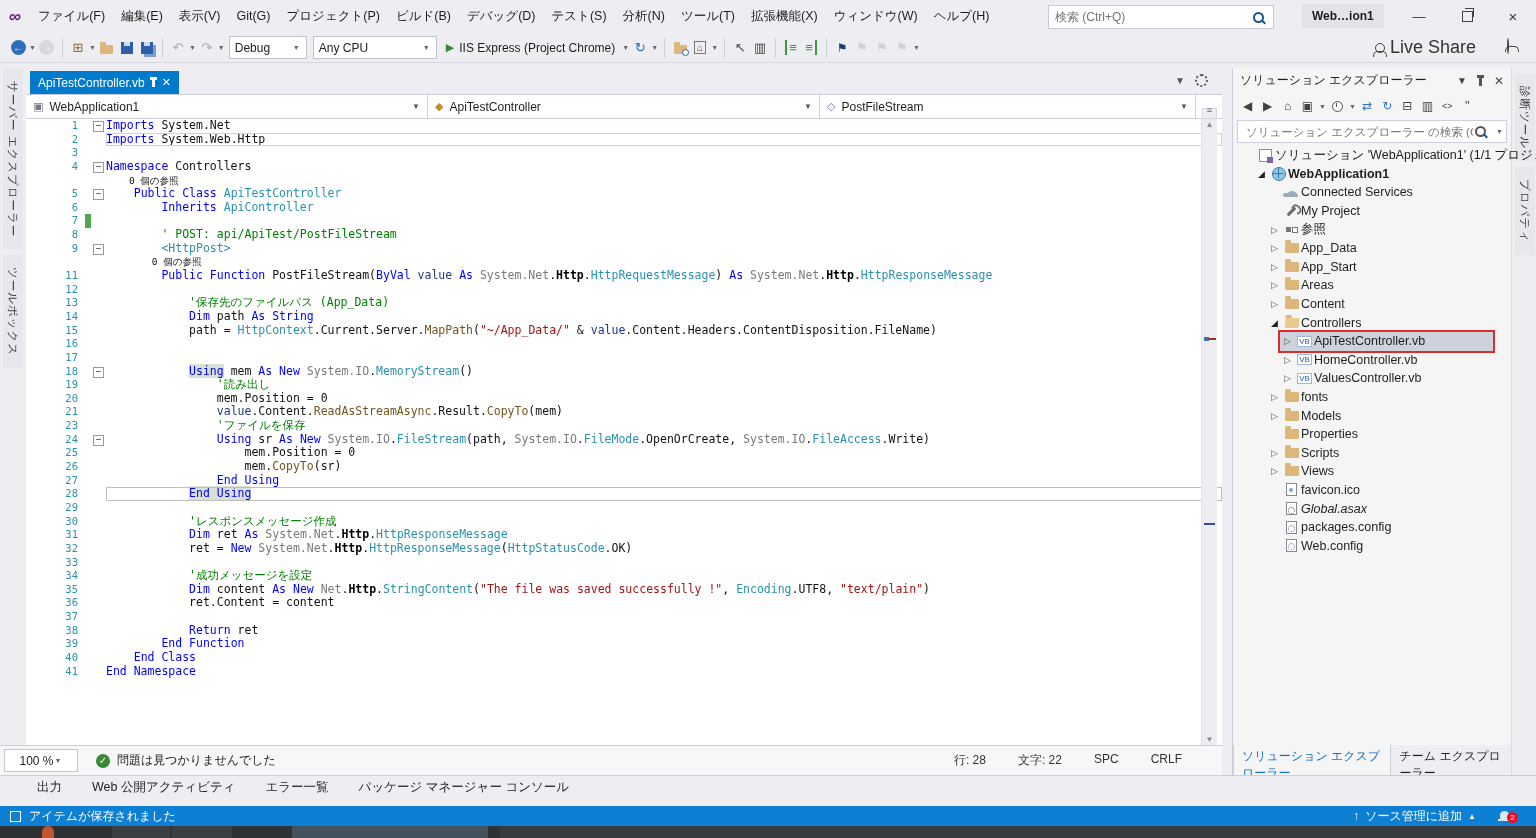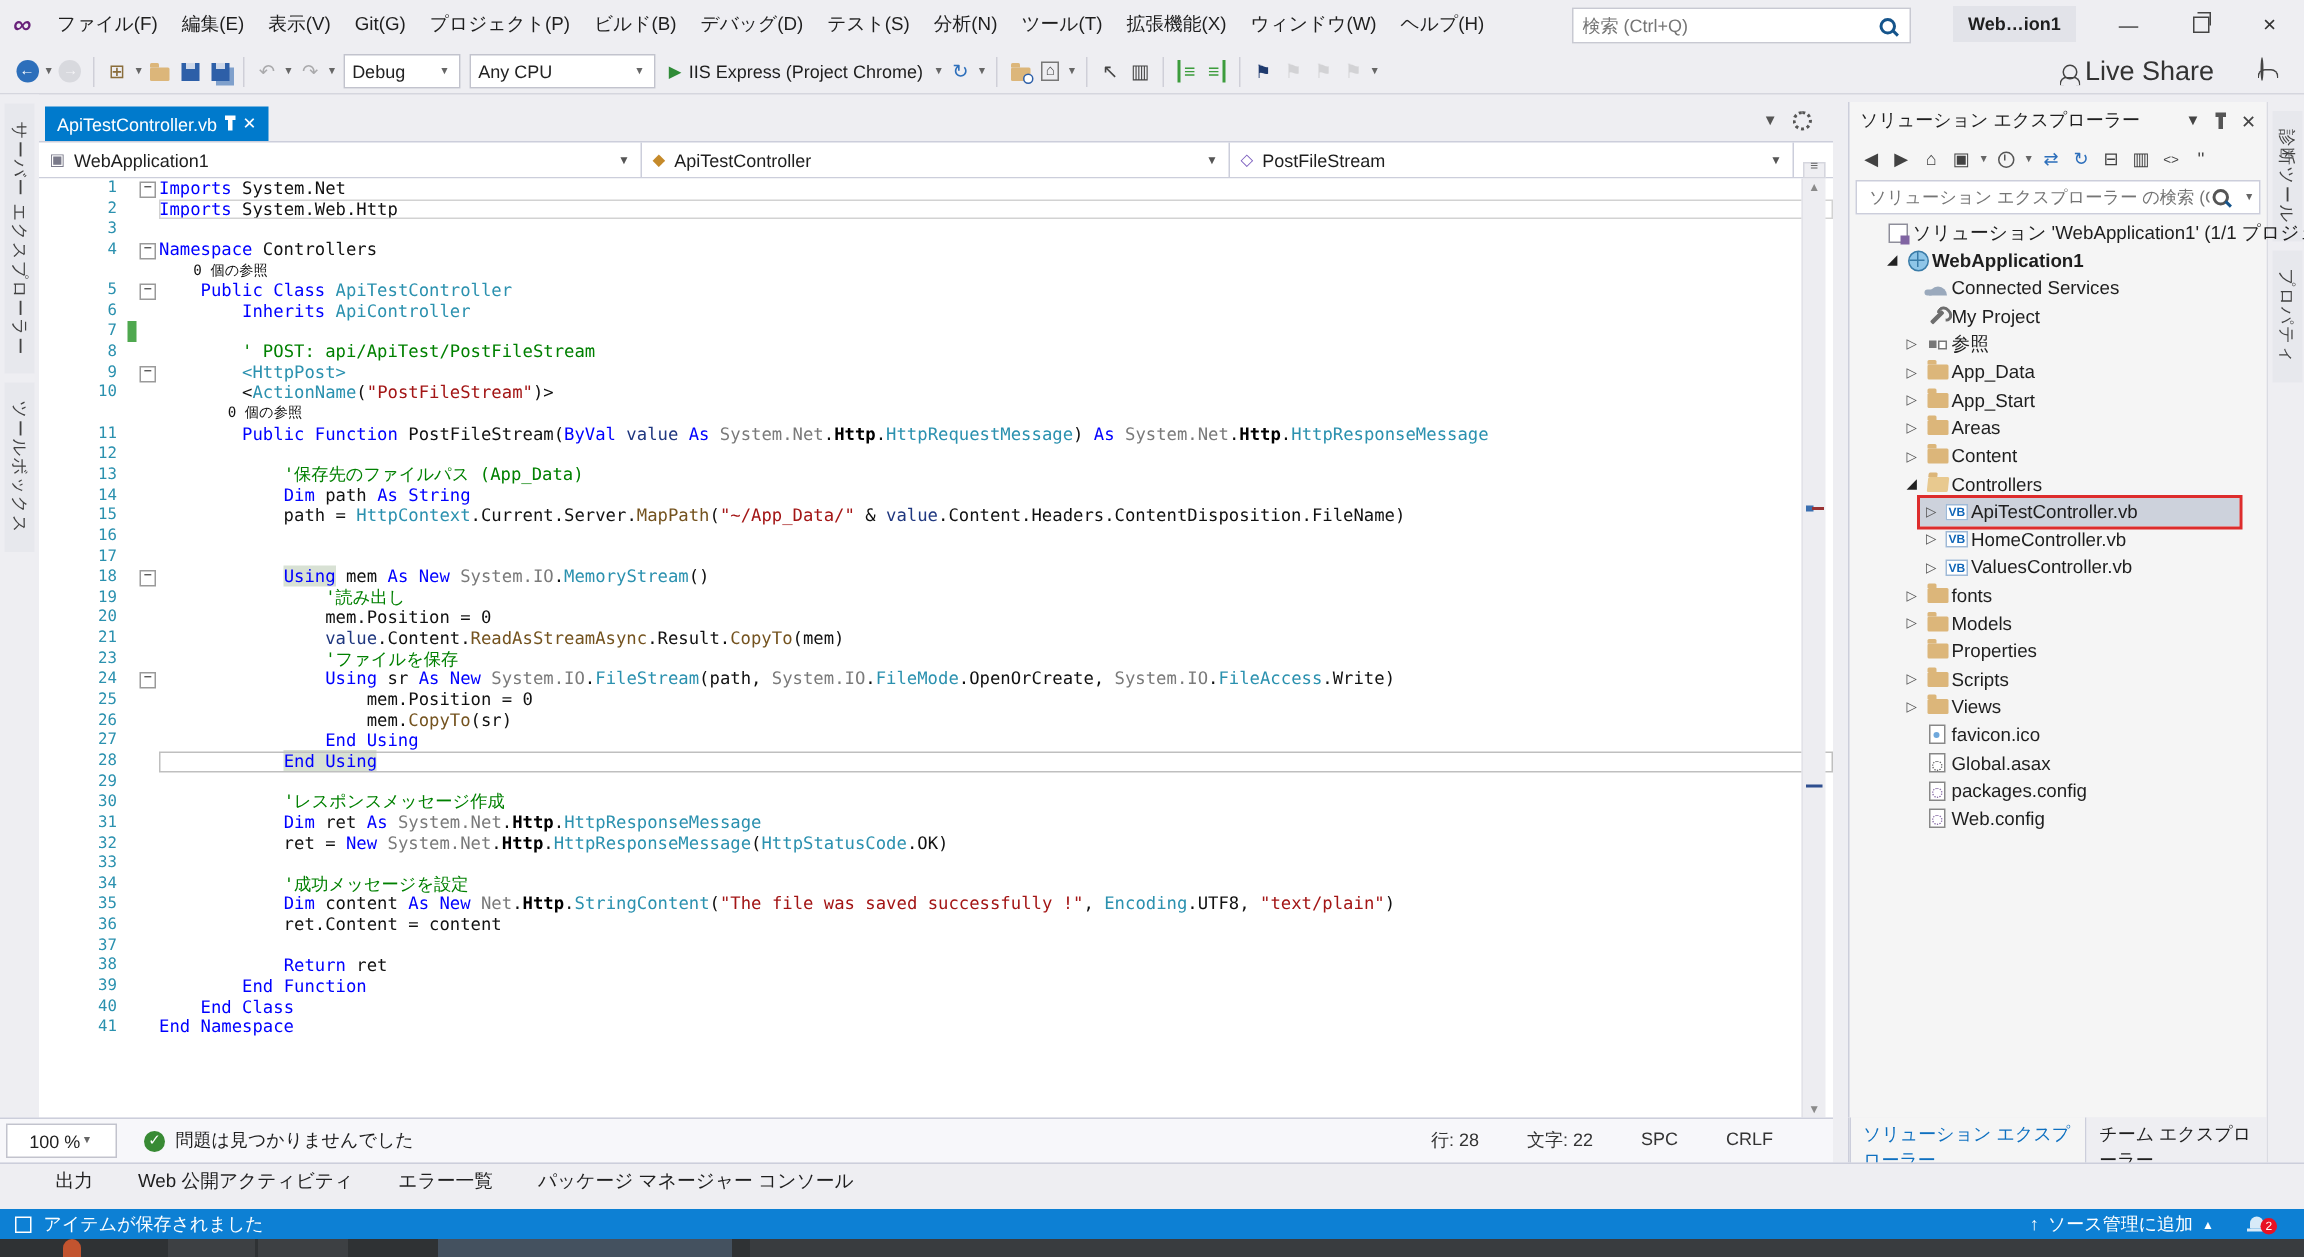--- a/index.html
+++ b/index.html
@@ -103,21 +103,21 @@
   .tinner{display:flex;align-items:center;height:100%;flex:1;margin-right:18px}
   .sel .tinner{background:#CDD2DC}
   .ann .tinner{outline:2px solid #DD2C2C;outline-offset:0;z-index:3}
   .arrow{width:15px;text-align:center;font-size:9px;color:#555;flex:none}
   .arrow.exp{color:#222}
   .tico{width:19px;display:flex;align-items:center;justify-content:center;flex:none;height:100%}
   .bold{font-weight:bold}
   .fold{width:14px;height:10px;background:#DCB67A;border-radius:1px;position:relative}
   .fold::before{content:"";position:absolute;left:0;top:-3px;width:6px;height:3px;background:#DCB67A;border-radius:1px 1px 0 0}
   .fold.open{background:#E8C98F;transform:skewX(-6deg)}
-  .vbico{font-size:8px;font-weight:bold;color:#1267B8;border:1px solid #9FB9D6;background:#fff;padding:0 1px;line-height:9px}
+  .vbico{font-size:8px;font-weight:normal;color:#1267B8;border:1px solid #9FB9D6;background:#fff;padding:0 1px;line-height:9px}
   .globe{width:12px;height:12px;border:1px solid #3A7CA8;border-radius:50%;background:#8FC6E8;position:relative}
   .globe::before{content:"";position:absolute;left:0;top:5px;width:10px;height:1px;background:#3A7CA8}
   .globe::after{content:"";position:absolute;left:5px;top:0;width:1px;height:10px;background:#3A7CA8}
   .solico{width:11px;height:11px;border:1px solid #8E8E9A;background:#fff;position:relative}
   .solico::after{content:"";position:absolute;right:-2px;bottom:-2px;width:6px;height:6px;background:#8064A2}
   .wrench{width:3px;height:11px;background:#6E6E6E;transform:rotate(45deg);border-radius:1px;position:relative}
   .wrench::before{content:"";position:absolute;top:-4px;left:-2px;width:7px;height:5px;border:2px solid #6E6E6E;border-radius:50%;border-bottom-color:transparent}
   .refs{display:flex;gap:1px;align-items:center}
   .refs i{width:5px;height:5px;background:#777;display:block}
   .refs i:last-child{background:#fff;border:1px solid #777;width:4px;height:4px}
@@ -304,21 +304,20 @@
       <div class="crow"><span class="num">1</span><span class="chg"></span><span class="out"><span class="obox">−</span></span><span class="ctext"><span class="tk-k">Imports</span><span class="tk-n"> System.Net</span></span></div>
       <div class="crow frame"><span class="num">2</span><span class="chg"></span><span class="out"></span><span class="ctext"><span class="tk-k">Imports</span><span class="tk-n"> System.Web.Http</span></span></div>
       <div class="crow"><span class="num">3</span><span class="chg"></span><span class="out"></span><span class="ctext"></span></div>
       <div class="crow"><span class="num">4</span><span class="chg"></span><span class="out"><span class="obox">−</span></span><span class="ctext"><span class="tk-k">Namespace</span><span class="tk-n"> Controllers</span></span></div>
       <div class="crow clrow"><span class="num"></span><span class="chg"></span><span class="out"></span><span class="ctext"><span class="tk-n">    </span><span>0 個の参照</span></span></div>
       <div class="crow"><span class="num">5</span><span class="chg"></span><span class="out"><span class="obox">−</span></span><span class="ctext"><span class="tk-n">    </span><span class="tk-k">Public Class</span><span class="tk-t"> ApiTestController</span></span></div>
       <div class="crow"><span class="num">6</span><span class="chg"></span><span class="out"></span><span class="ctext"><span class="tk-n">        </span><span class="tk-k">Inherits</span><span class="tk-t"> ApiController</span></span></div>
       <div class="crow"><span class="num">7</span><span class="chg g"></span><span class="out"></span><span class="ctext"></span></div>
       <div class="crow"><span class="num">8</span><span class="chg"></span><span class="out"></span><span class="ctext"><span class="tk-n">        </span><span class="tk-c">' POST: api/ApiTest/PostFileStream</span></span></div>
       <div class="crow"><span class="num">9</span><span class="chg"></span><span class="out"><span class="obox">−</span></span><span class="ctext"><span class="tk-n">        </span><span class="tk-t">&lt;HttpPost&gt;</span></span></div>
-      <div class="crow"><span class="num">10</span><span class="chg"></span><span class="out"></span><span class="ctext"><span class="tk-n">        &lt;</span><span class="tk-t">ActionName</span><span class="tk-n">(</span><span class="tk-s">"PostFileStream"</span><span class="tk-n">)&gt;</span></span></div>
       <div class="crow clrow"><span class="num"></span><span class="chg"></span><span class="out"></span><span class="ctext"><span class="tk-n">        </span><span>0 個の参照</span></span></div>
       <div class="crow"><span class="num">11</span><span class="chg"></span><span class="out"></span><span class="ctext"><span class="tk-n">        </span><span class="tk-k">Public Function</span><span class="tk-n"> PostFileStream(</span><span class="tk-k">ByVal</span><span class="tk-p"> value </span><span class="tk-k">As </span><span class="tk-g">System.Net</span><span class="tk-n">.</span><span class="tk-bb">Http</span><span class="tk-n">.</span><span class="tk-t">HttpRequestMessage</span><span class="tk-n">) </span><span class="tk-k">As </span><span class="tk-g">System.Net</span><span class="tk-n">.</span><span class="tk-bb">Http</span><span class="tk-n">.</span><span class="tk-t">HttpResponseMessage</span></span></div>
       <div class="crow"><span class="num">12</span><span class="chg"></span><span class="out"></span><span class="ctext"></span></div>
       <div class="crow"><span class="num">13</span><span class="chg"></span><span class="out"></span><span class="ctext"><span class="tk-n">            </span><span class="tk-c">'保存先のファイルパス (App_Data)</span></span></div>
       <div class="crow"><span class="num">14</span><span class="chg"></span><span class="out"></span><span class="ctext"><span class="tk-n">            </span><span class="tk-k">Dim</span><span class="tk-n"> path </span><span class="tk-k">As String</span></span></div>
       <div class="crow"><span class="num">15</span><span class="chg"></span><span class="out"></span><span class="ctext"><span class="tk-n">            path = </span><span class="tk-t">HttpContext</span><span class="tk-n">.Current.Server.</span><span class="tk-m">MapPath</span><span class="tk-n">(</span><span class="tk-s">"~/App_Data/"</span><span class="tk-n"> &amp; </span><span class="tk-p">value</span><span class="tk-n">.Content.Headers.ContentDisposition.FileName)</span></span></div>
       <div class="crow"><span class="num">16</span><span class="chg"></span><span class="out"></span><span class="ctext"></span></div>
       <div class="crow"><span class="num">17</span><span class="chg"></span><span class="out"></span><span class="ctext"></span></div>
       <div class="crow"><span class="num">18</span><span class="chg"></span><span class="out"><span class="obox">−</span></span><span class="ctext"><span class="tk-n">            </span><span class="tk-k tk-hl">Using</span><span class="tk-n"> mem </span><span class="tk-k">As New </span><span class="tk-g">System.IO</span><span class="tk-n">.</span><span class="tk-t">MemoryStream</span><span class="tk-n">()</span></span></div>
       <div class="crow"><span class="num">19</span><span class="chg"></span><span class="out"></span><span class="ctext"><span class="tk-n">                </span><span class="tk-c">'読み出し</span></span></div>
@@ -574,21 +573,21 @@
       </div>
       <div class="trow" style="padding-left: 34px;">
         <div class="tinner">
           <span class="arrow"></span>
           <span class="tico">
             <span class="pageico img"></span>
           </span>
           <span style="white-space: nowrap; text-align: right;">favicon.ico</span>
         </div>
       </div>
-      <div class="trow" style="padding-left: 34px;">
+      <div class="trow" style="padding-left: 34px; font-style: italic;">
         <div class="tinner">
           <span class="arrow"></span>
           <span class="tico">
             <span class="pageico gear"></span>
           </span>
           <span style="white-space: nowrap;">Global.asax</span>
         </div>
       </div>
       <div class="trow" style="padding-left: 34px;">
         <div class="tinner">

